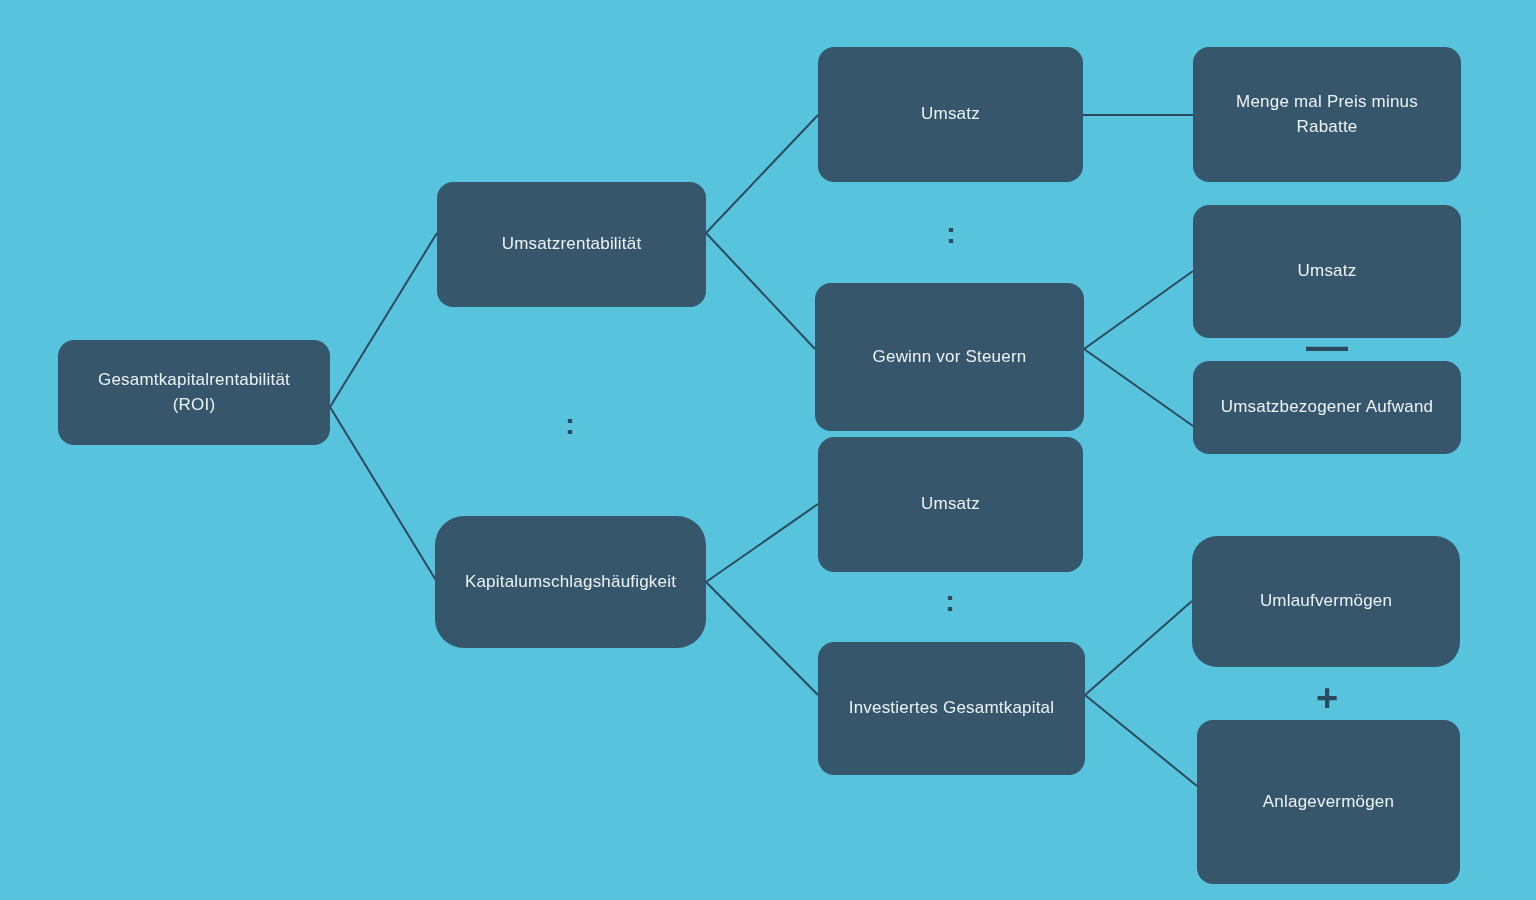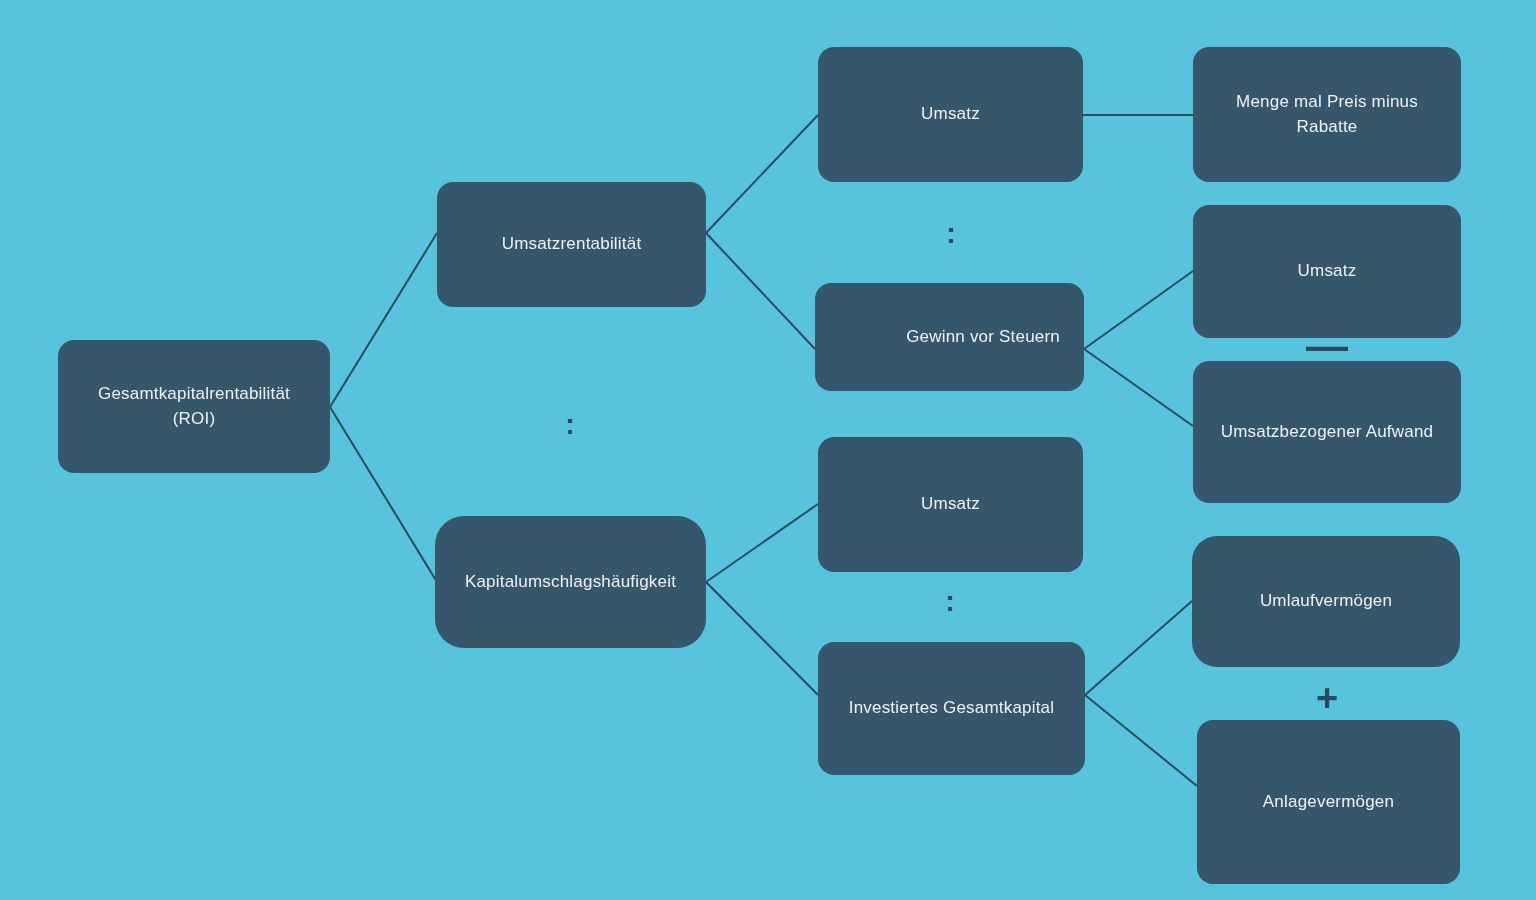--- a/index.html
+++ b/index.html
@@ -61,41 +61,41 @@
       <line x1="1083" y1="115" x2="1193" y2="115"></line>
       <line x1="1084" y1="349" x2="1193" y2="271"></line>
       <line x1="1084" y1="349" x2="1193" y2="426"></line>
       <line x1="706" y1="582" x2="818" y2="504"></line>
       <line x1="706" y1="582" x2="818" y2="695"></line>
       <line x1="1085" y1="695" x2="1192" y2="601"></line>
       <line x1="1085" y1="695" x2="1197" y2="786"></line>
     </g>
   </svg>
 
-  <div class="node" style="left:58px; top:340px; width:272px; height:133px;">
+  <div class="node" style="left:58px; top:340px; width:272px; height:105px;">
     <span>Gesamtkapitalrentabilität (ROI)</span>
   </div>
 
   <div class="node" style="left:437px; top:182px; width:269px; height:125px;">
     <span>Umsatzrentabilität</span>
   </div>
 
   <div class="op colon" style="left:570px; top:424px;">:</div>
 
   <div class="node" style="left:435px; top:516px; width:271px; height:132px;border-radius:29px;">
     <span>Kapitalumschlagshäufigkeit</span>
   </div>
 
   <div class="node" style="left:818px; top:47px; width:265px; height:135px;">
     <span>Umsatz</span>
   </div>
 
   <div class="op colon" style="left:951px; top:233px;">:</div>
 
-  <div class="node" style="left:815px; top:283px; width:269px; height:108px;justify-content:flex-end;">
+  <div class="node" style="left:815px; top:283px; width:269px; height:148px;">
     <span>Gewinn vor Steuern</span>
   </div>
 
   <div class="node" style="left:818px; top:437px; width:265px; height:135px;">
     <span>Umsatz</span>
   </div>
 
   <div class="op colon" style="left:950px; top:601px;">:</div>
 
   <div class="node" style="left:818px; top:629px; width:267px; height:133px;margin-top:13px;">
@@ -105,21 +105,21 @@
   <div class="node" style="left:1193px; top:47px; width:268px; height:135px;">
     <span>Menge mal Preis minus Rabatte</span>
   </div>
 
   <div class="node" style="left:1193px; top:205px; width:268px; height:133px;">
     <span>Umsatz</span>
   </div>
 
   <div class="op minus" style="left:1327px; top:349px;">—</div>
 
-  <div class="node" style="left:1193px; top:361px; width:268px; height:142px;">
+  <div class="node" style="left:1193px; top:361px; width:268px; height:93px;">
     <span>Umsatzbezogener Aufwand</span>
   </div>
 
   <div class="node" style="left:1192px; top:536px; width:268px; height:131px;border-radius:25px;">
     <span>Umlaufvermögen</span>
   </div>
 
   <div class="op plus" style="left:1327px; top:698px;">+</div>
 
   <div class="node" style="left:1197px; top:720px; width:263px; height:164px;">

